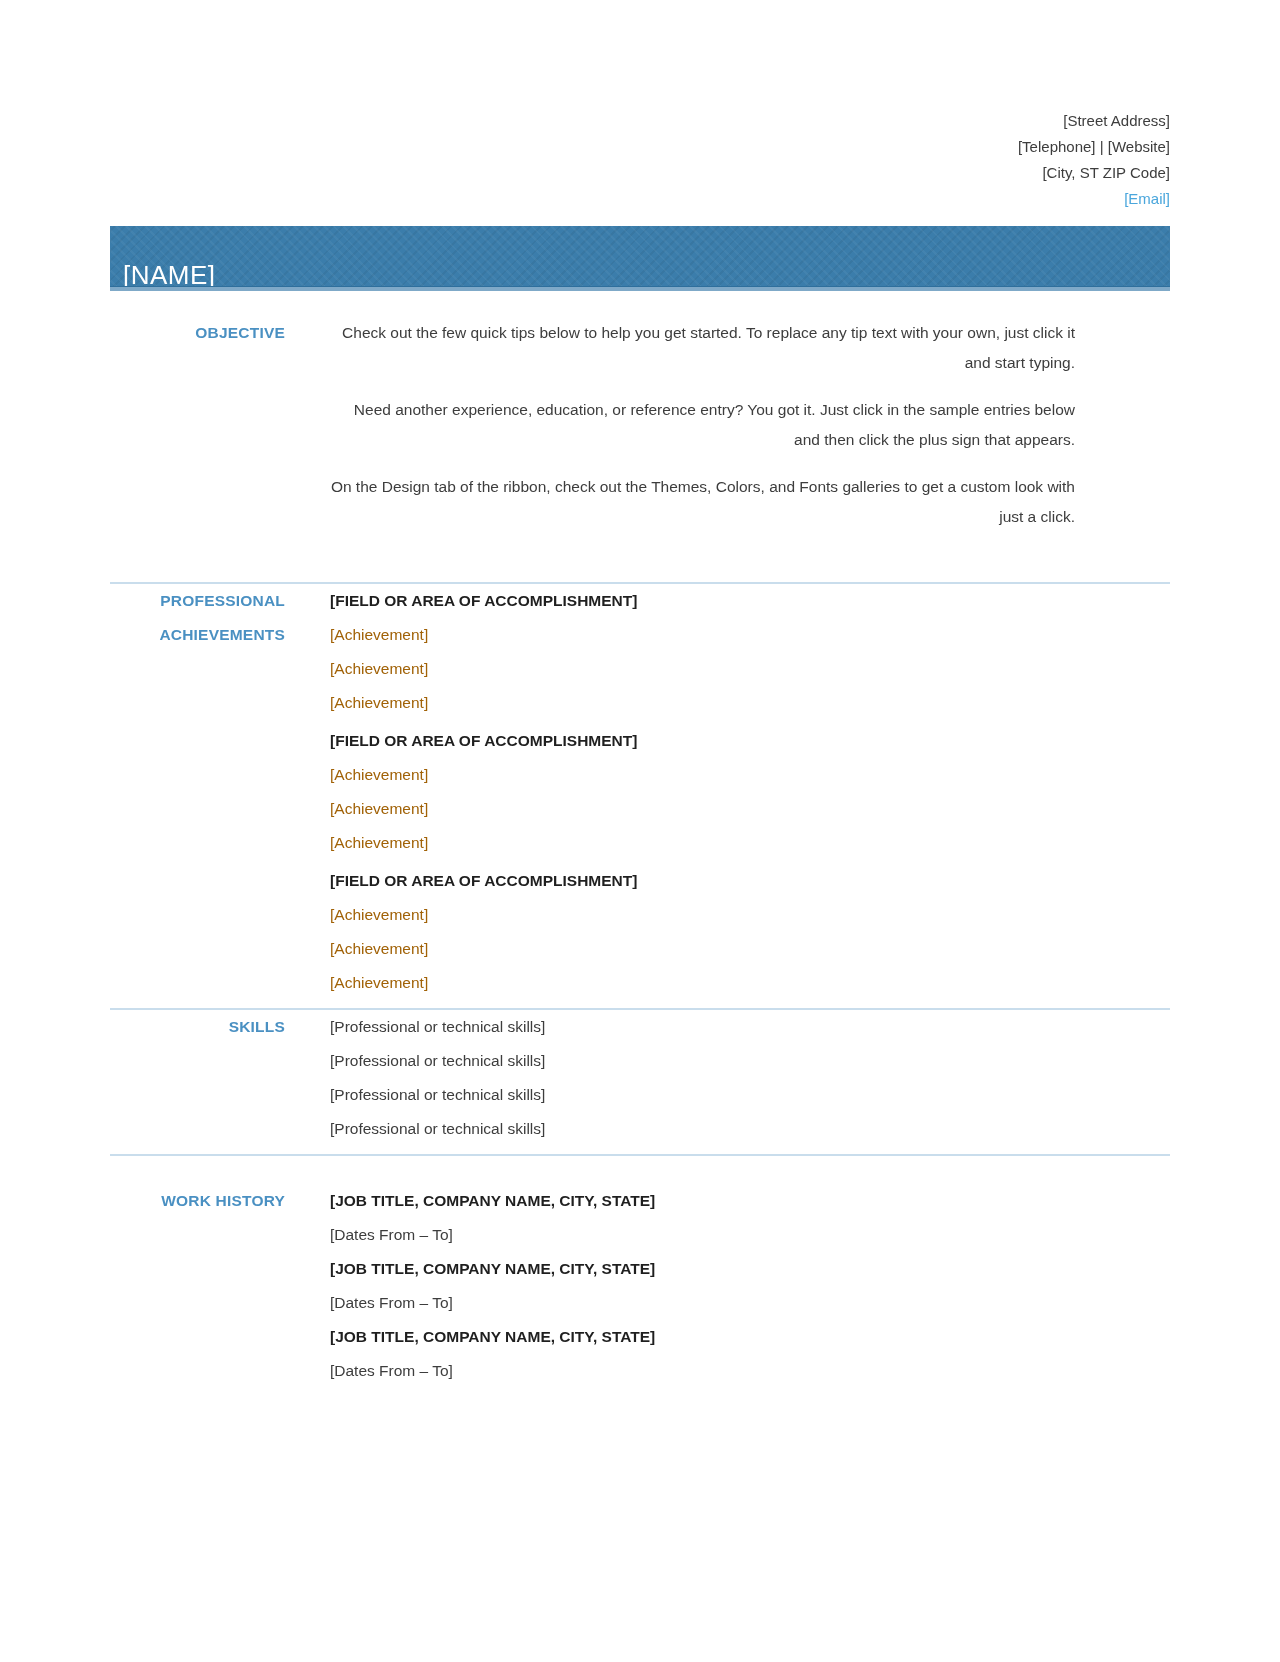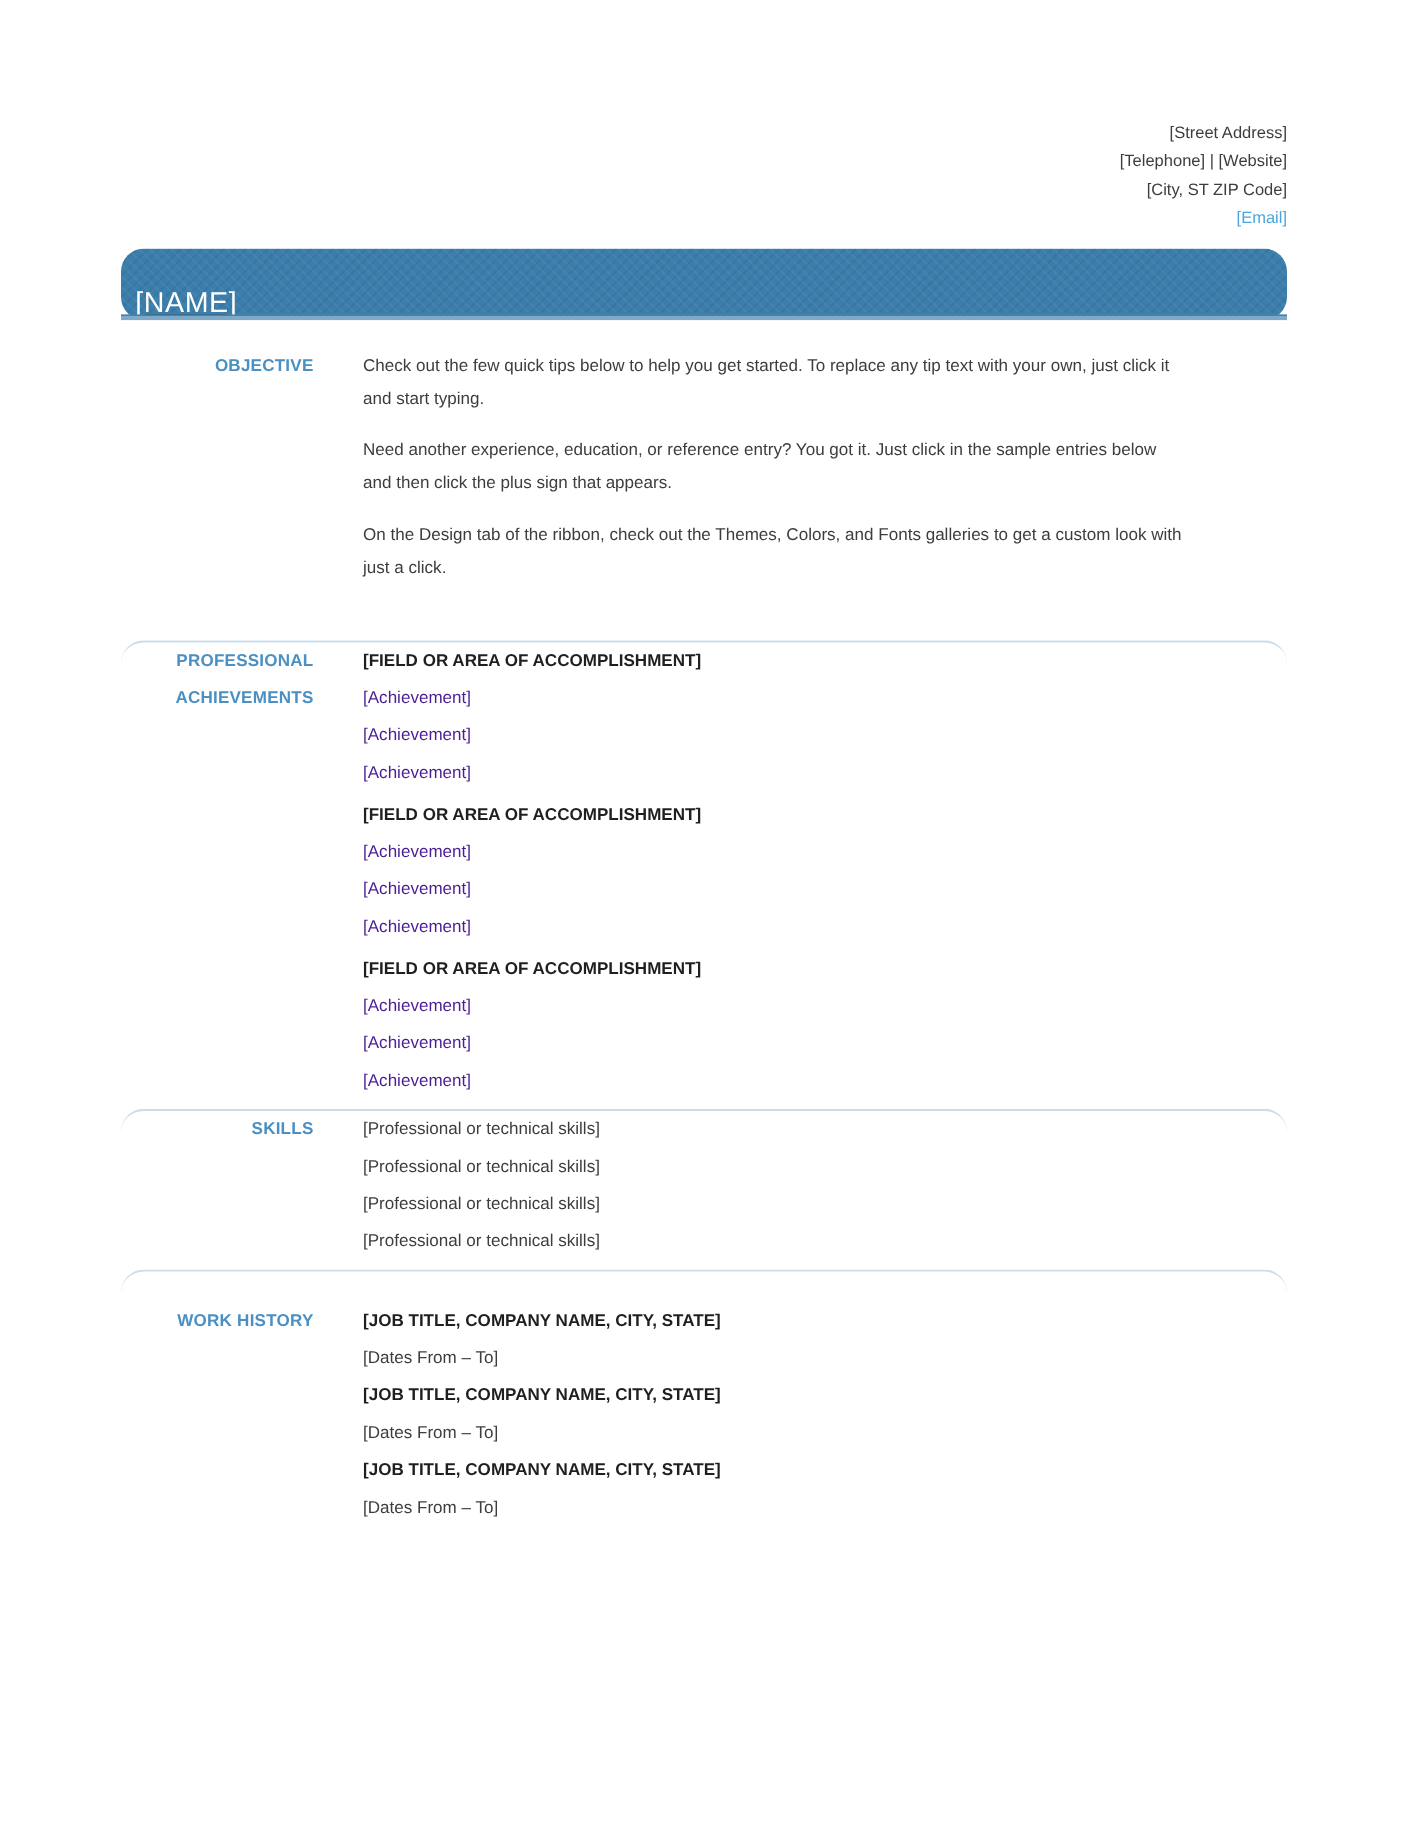--- a/index.html
+++ b/index.html
@@ -1,15 +1,15 @@
 <!DOCTYPE html>
 <html><head>
 <meta charset="utf-8">
 <style>
-  * { box-sizing: border-box; border-radius: 21px; }
+  * { box-sizing: border-box; }
   html, body { margin: 0; padding: 0; background: #ffffff; }
   body {
     font-family: "Liberation Sans", "DejaVu Sans", sans-serif;
     -webkit-font-smoothing: antialiased;
   }
   .page {
     width: 1280px;
     height: 1662px;
     background: #ffffff;
     padding: 0 110px;
@@ -75,35 +75,36 @@
   }
 
   
   .sec-objective { margin-top: 27px; padding-bottom: 50px; }
   .sec-objective .label { line-height: 30px; }
   .sec-objective p {
     margin: 0 0 17px 0;
     font-size: 15.5px;
     line-height: 30px;
     color: #3d3d3d;
+    text-align: right;
   }
   .sec-objective p:last-child { margin-bottom: 0; }
 
   
   .ruled { border-top: 2px solid #c9ddec; }
 
   .sec-achievements { padding-bottom: 8px; }
   .sec-achievements .label,
   .sec-achievements .content div { line-height: 34px; font-size: 15.5px; }
   .sec-achievements .group-heading {
     font-weight: 700;
     color: #1f1f1f;
   }
   .sec-achievements .group + .group .group-heading { margin-top: 4px; }
-  .sec-achievements .item { color: #4c1d95; }
+  .sec-achievements .item { color: #a16207; }
 
   .sec-skills { padding-bottom: 8px; }
   .sec-skills .label,
   .sec-skills .content div { line-height: 34px; font-size: 15.5px; }
   .sec-skills .item { color: #3d3d3d; }
 
   .sec-work { padding-top: 28px; padding-bottom: 20px; }
   .sec-work .label,
   .sec-work .content div { line-height: 34px; font-size: 15.5px; }
   .sec-work .job-title { font-weight: 700; color: #1f1f1f; }

